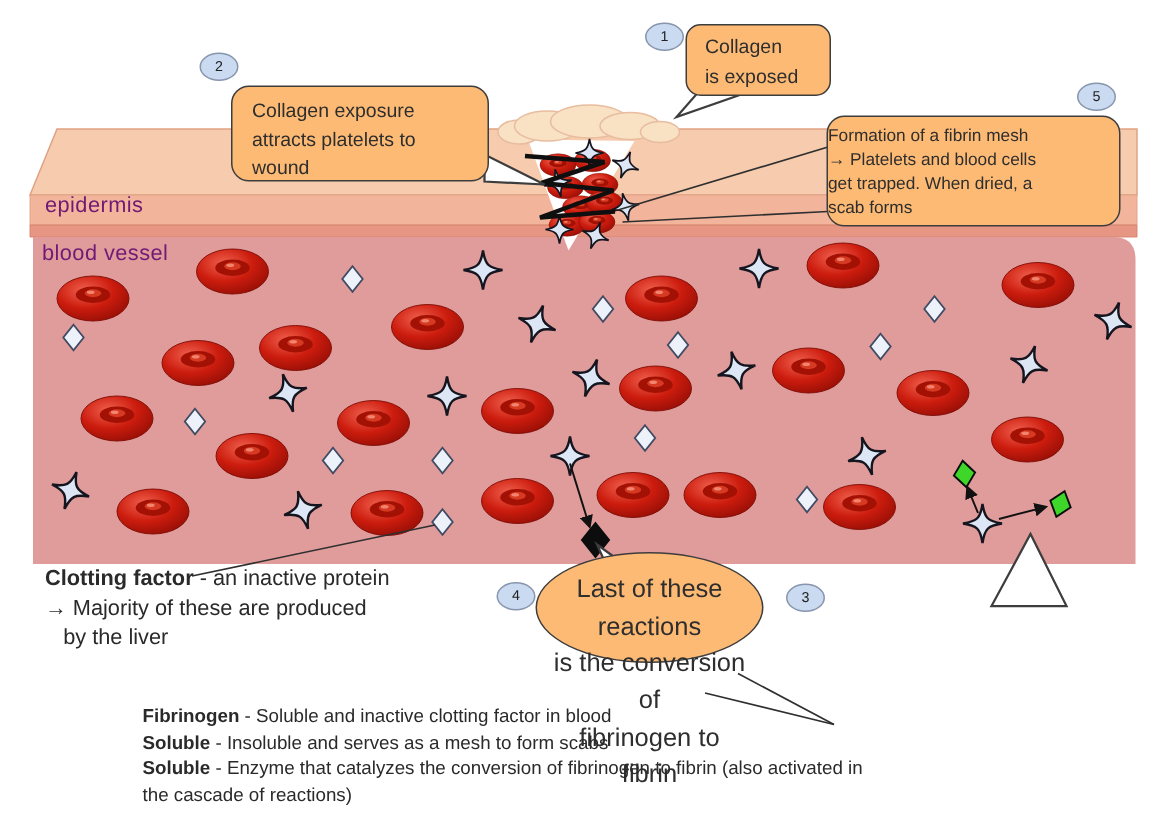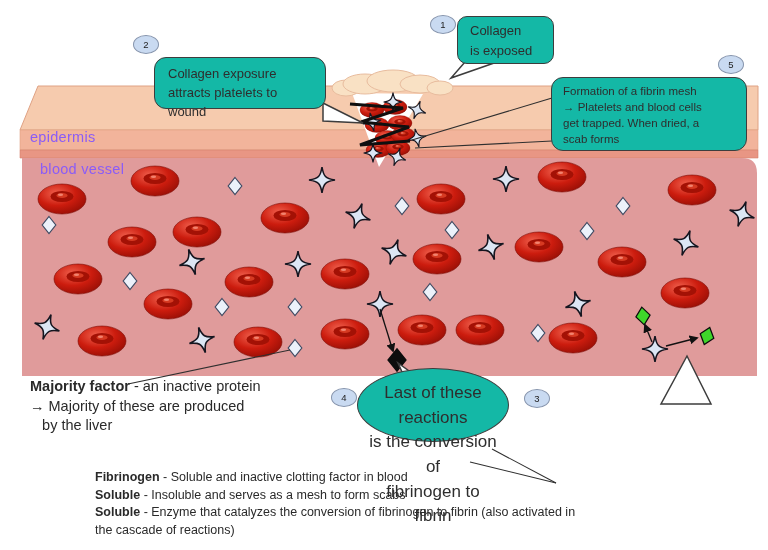--- a/index.html
+++ b/index.html
@@ -1,27 +1,27 @@
 <!DOCTYPE html>
 <html><head>
 <meta charset="utf-8">
 <style>
   html,body{margin:0;padding:0;background:#fff;}
   .stage{position:relative;width:768px;height:550px;background:#fff;overflow:hidden;
          font-family:"Liberation Sans",sans-serif;color:#262626;}
   #scene{position:absolute;left:0;top:0;}
   .abs{position:absolute;}
-  .label{font-size:14.5px;color:#8b5cf6;letter-spacing:.3px;}
-  .bubble{position:absolute;background:#14b8a6;border:1.5px solid #3d3d3d;box-sizing:border-box;
+  .label{font-size:14.5px;color:#701a75;letter-spacing:.3px;}
+  .bubble{position:absolute;background:#fdba74;border:1.5px solid #3d3d3d;box-sizing:border-box;
           white-space:pre-wrap;color:#2e2e2e;}
   .b1{left:457px;top:16px;width:97px;height:48px;border-radius:10px;padding:4px 6px 0 12px;
       font-size:13px;line-height:1.5;}
-  .b2{left:154px;top:57px;width:172px;height:52px;border-radius:12px;padding:7px 6px 0 13px;
+  .b2{left:154px;top:57px;width:172px;height:64px;border-radius:12px;padding:7px 6px 0 13px;
       font-size:13px;line-height:1.45;}
-  .b5{left:551px;top:77px;width:196px;height:74px;border-radius:12px;padding:5px 4px 0 11px;
+  .b5{left:551px;top:77px;width:196px;height:74px;border-radius:12px;padding:5px 4px 0 0;
       font-size:11.5px;line-height:1.4;}
   .b4{left:357px;top:368px;width:152px;height:74px;border-radius:50%;padding:12px 8px 0 8px;
       font-size:17px;line-height:1.45;text-align:center;}
   .b3{left:555px;top:402px;width:186px;height:141px;border-radius:18px;padding:10px 8px 0 13px;
       font-size:13px;line-height:1.45;}
   .badge{position:absolute;width:26px;height:19px;border-radius:50%;background:#C9DAF1;
          border:1px solid #8795ad;box-sizing:border-box;font-size:9.5px;line-height:17px;
          text-align:center;color:#222;}
   .note{position:absolute;white-space:pre-wrap;color:#2a2a2a;}
   .note1{left:30px;top:377px;width:300px;font-size:14.5px;line-height:1.35;}
@@ -350,42 +350,42 @@
       <line x1="552" y1="141" x2="415" y2="148" stroke="#2f2f2f" stroke-width="1.1"></line>
       <line x1="492" y1="449" x2="556" y2="483" stroke="#2f2f2f" stroke-width="1.1"></line>
       <line x1="470" y1="462" x2="556" y2="483" stroke="#2f2f2f" stroke-width="1.1"></line>
       <polygon points="465,62 497,62 451,78" fill="#fff" stroke="#3d3d3d" stroke-width="1.5"></polygon>
       <polygon points="323,103 323,121 363,123" fill="#fff" stroke="#3d3d3d" stroke-width="1.5"></polygon>
       <polygon points="412,394 438,392 398,363" fill="#fff" stroke="#3d3d3d" stroke-width="1.5"></polygon>
       <polygon points="661,404 711,404 687,356" fill="#fff" stroke="#3d3d3d" stroke-width="1.5"></polygon>
     </svg>
 
   <div class="abs label" style="left:30px;top:129px;">epidermis</div>
-  <div class="abs label" style="left:40px;top:161px;">blood vessel</div>
+  <div class="abs label" style="left:28px;top:161px;">blood vessel</div>
 
   <div class="bubble b1">Collagen
 is exposed</div>
   <div class="bubble b2">Collagen exposure
 attracts platelets to
 wound</div>
   <div class="bubble b5">Formation of a fibrin mesh
 → Platelets and blood cells
 get trapped. When dried, a
 scab forms</div>
   <div class="bubble b4">Last of these reactions
 is the conversion of
 fibrinogen to fibrin</div>
 
   <div class="badge" style="left:430px;top:15px;">1</div>
   <div class="badge" style="left:133px;top:35px;">2</div>
   <div class="badge" style="left:718px;top:55px;">5</div>
   <div class="badge" style="left:331px;top:388px;">4</div>
   <div class="badge" style="left:524px;top:389px;">3</div>
 
-  <div class="note note1"><b>Majority factor</b><span> - an inactive protein
+  <div class="note note1"><b>Clotting factor</b><span> - an inactive protein
 → Majority of these are produced
    by the liver</span></div>
 
   <div class="note note2"><b>Fibrinogen</b><span> - Soluble and inactive clotting factor in blood
 </span><b>Soluble</b><span> - Insoluble and serves as a mesh to form scabs
 </span><b>Soluble</b><span> - Enzyme that catalyzes the conversion of fibrinogen to fibrin (also activated in the cascade of reactions)</span></div>
 
 </div>
 
 </body></html>

